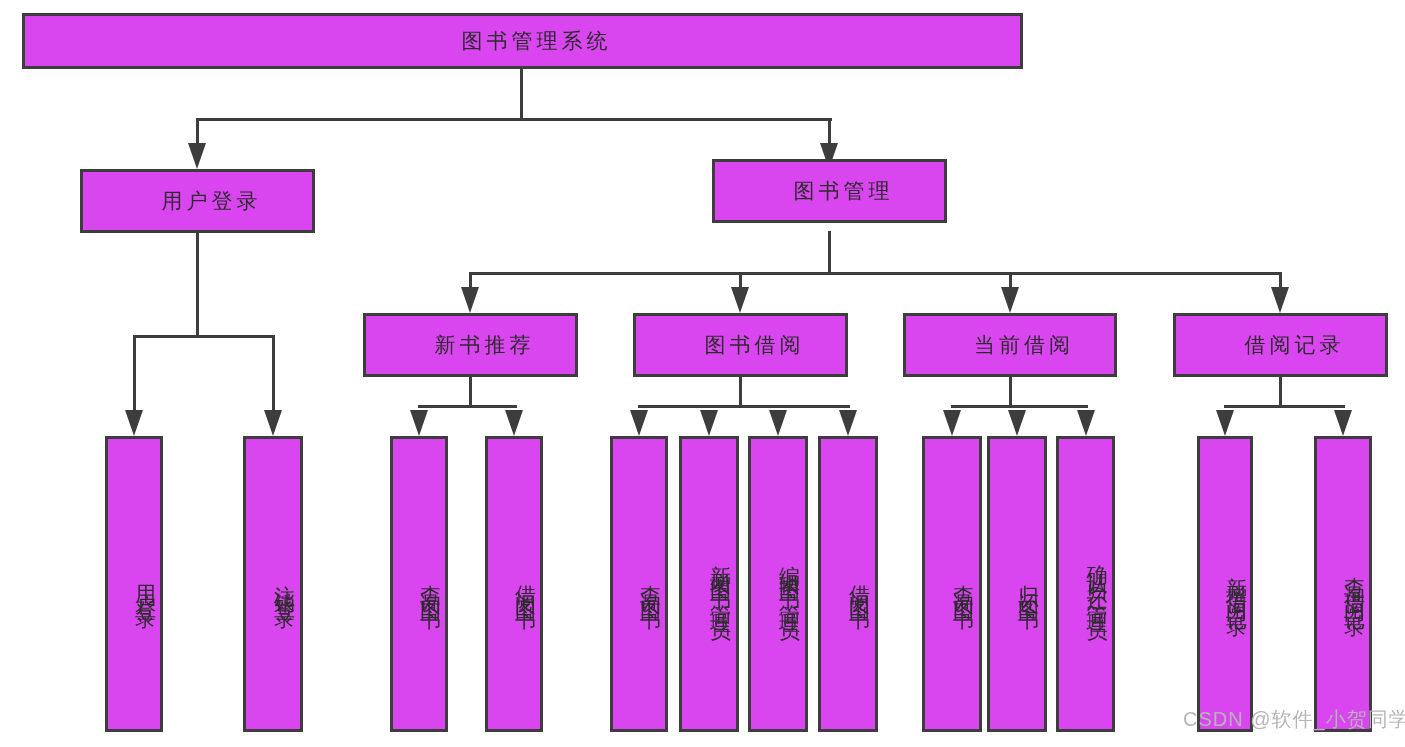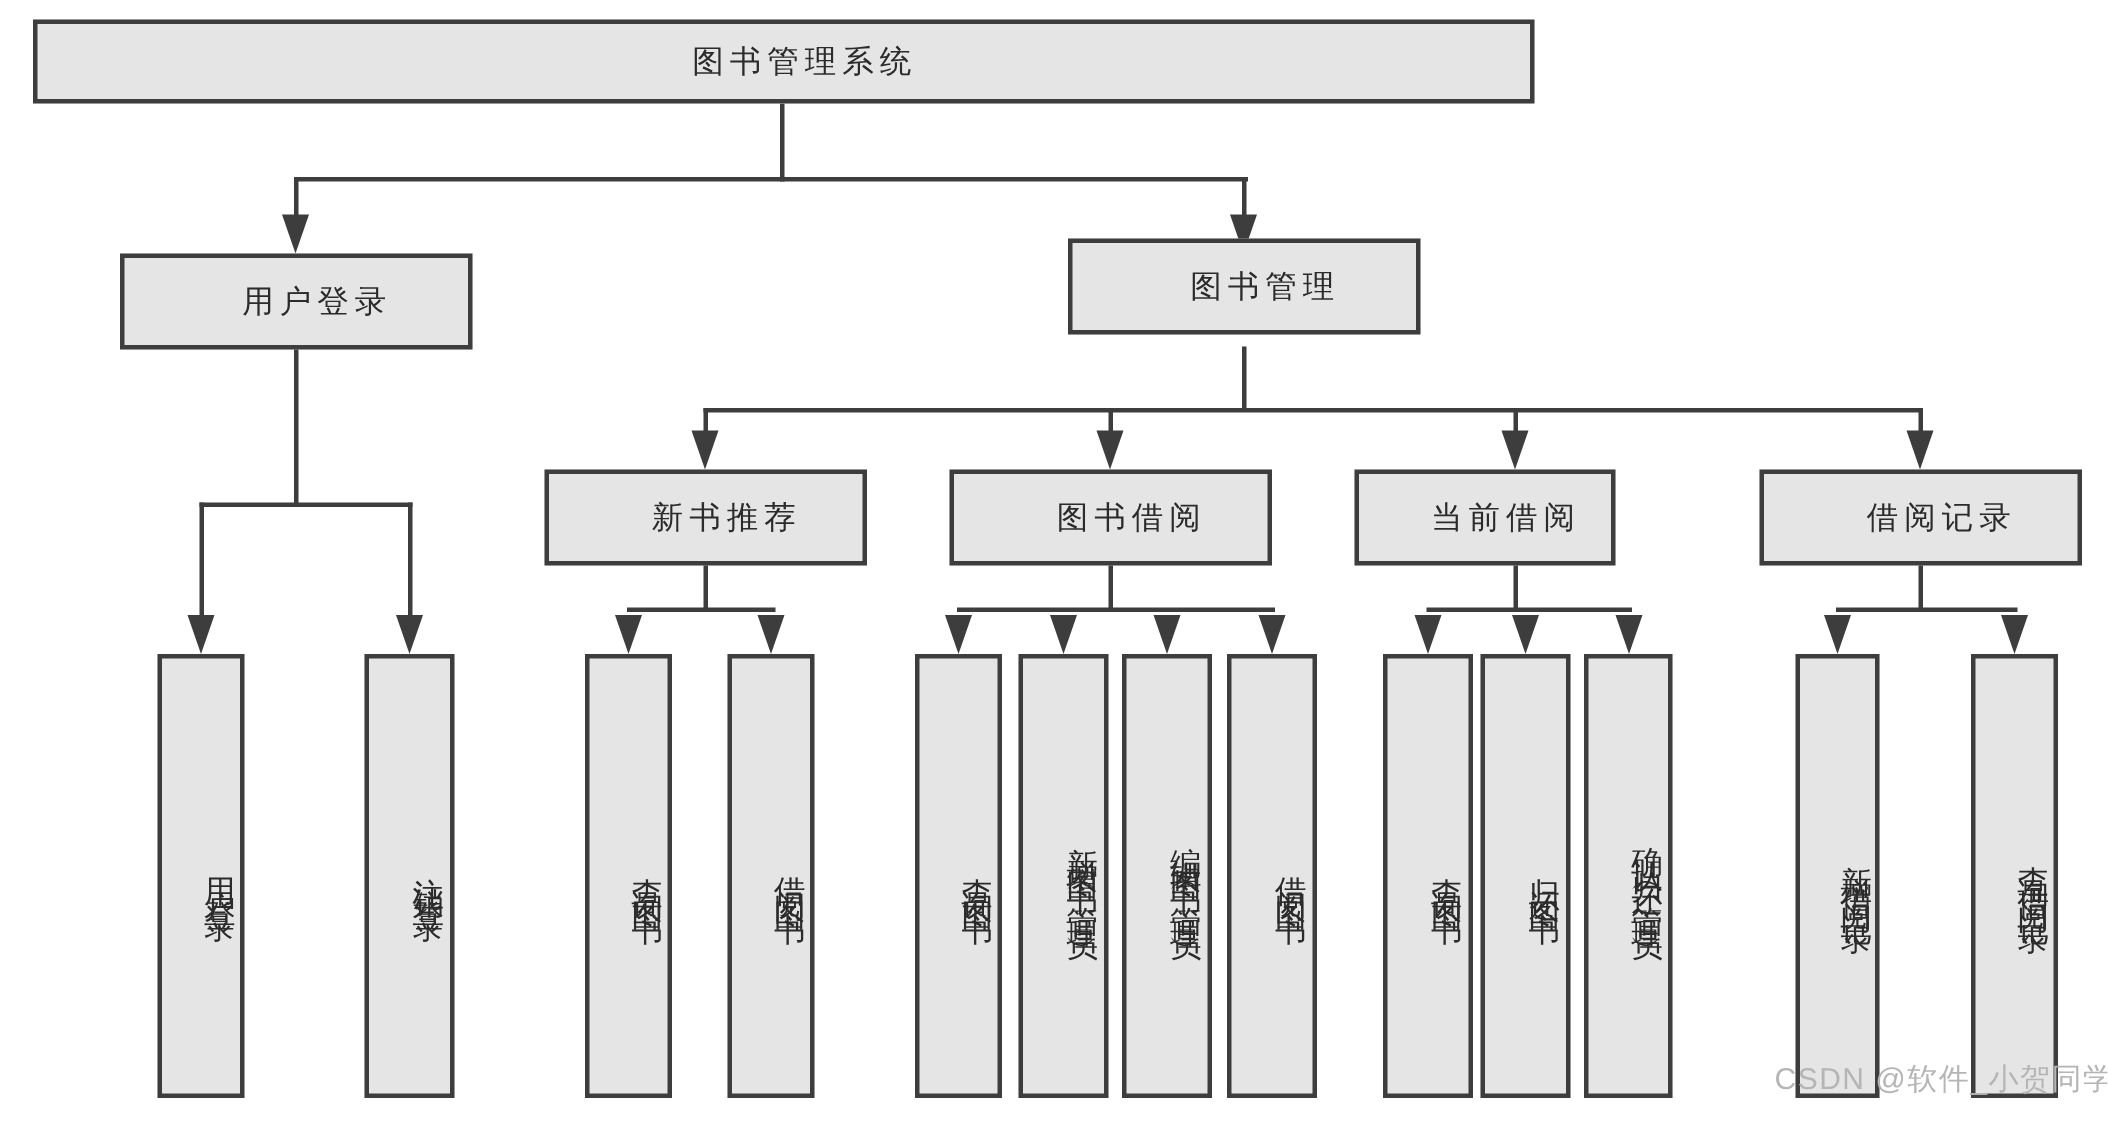--- a/index.html
+++ b/index.html
@@ -8,21 +8,21 @@
     font-family:"Liberation Sans","DejaVu Sans",sans-serif;overflow:hidden;
   }
   .line-v{position:absolute;width:3px;background:#3d3d3d;}
   .line-h{position:absolute;height:3px;background:#3d3d3d;}
   .ah{
     position:absolute;width:0;height:0;
     border-left:9px solid transparent;border-right:9px solid transparent;
     border-top:26px solid #3d3d3d;
   }
   .box{
-    position:absolute;box-sizing:border-box;border:3px solid #3d3d3d;background:#e5e5e5;
+    position:absolute;box-sizing:border-box;border:3px solid #3d3d3d;background:#d946ef;
     display:flex;align-items:center;justify-content:center;color:#2b2b2b;z-index:2;padding-left:24px;
   }
   .label-h{font-size:21px;letter-spacing:4px;white-space:nowrap;text-indent:4px;}
   .label-v{
     writing-mode:vertical-rl;text-orientation:upright;
     font-size:21px;letter-spacing:8px;line-height:1.1;white-space:nowrap;
   }
   .watermark{
     position:absolute;left:1183px;top:706px;font-size:20px;letter-spacing:1px;
     color:#b5b5b5;white-space:nowrap;z-index:5;
@@ -91,21 +91,21 @@
   <div class="box" style="left:712px;top:159px;width:235px;height:64px">
     <span class="label-h">图书管理</span>
   </div>
 
   <div class="box" style="left:363px;top:313px;width:215px;height:64px">
     <span class="label-h">新书推荐</span>
   </div>
   <div class="box" style="left:633px;top:313px;width:215px;height:64px">
     <span class="label-h">图书借阅</span>
   </div>
-  <div class="box" style="left:903px;top:313px;width:174px;height:64px">
+  <div class="box" style="left:903px;top:313px;width:214px;height:64px">
     <span class="label-h">当前借阅</span>
   </div>
   <div class="box" style="left:1173px;top:313px;width:215px;height:64px">
     <span class="label-h">借阅记录</span>
   </div>
 
   <div class="box" style="left:105px;top:436px;width:58px;height:296px">
     <span class="label-v">用户登录</span>
   </div>
   <div class="box" style="left:243px;top:436px;width:60px;height:296px">

